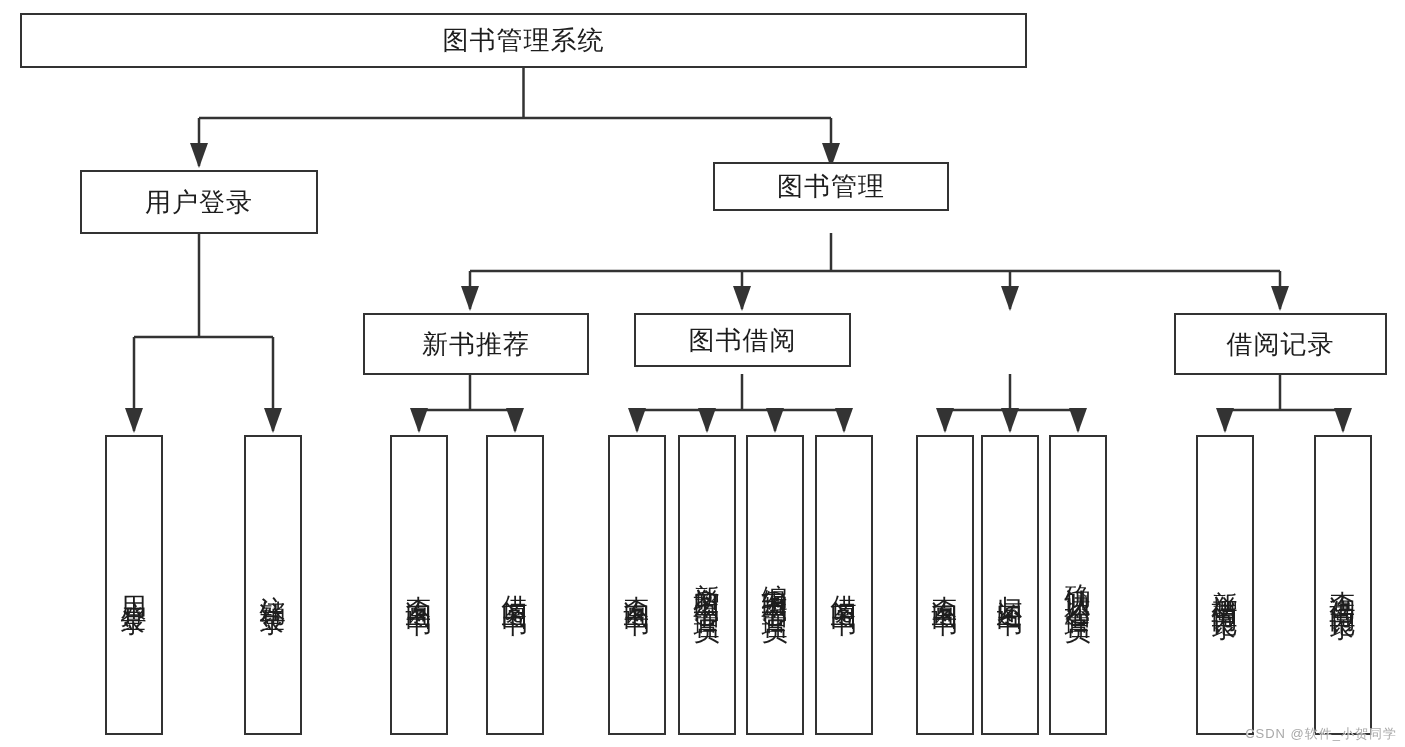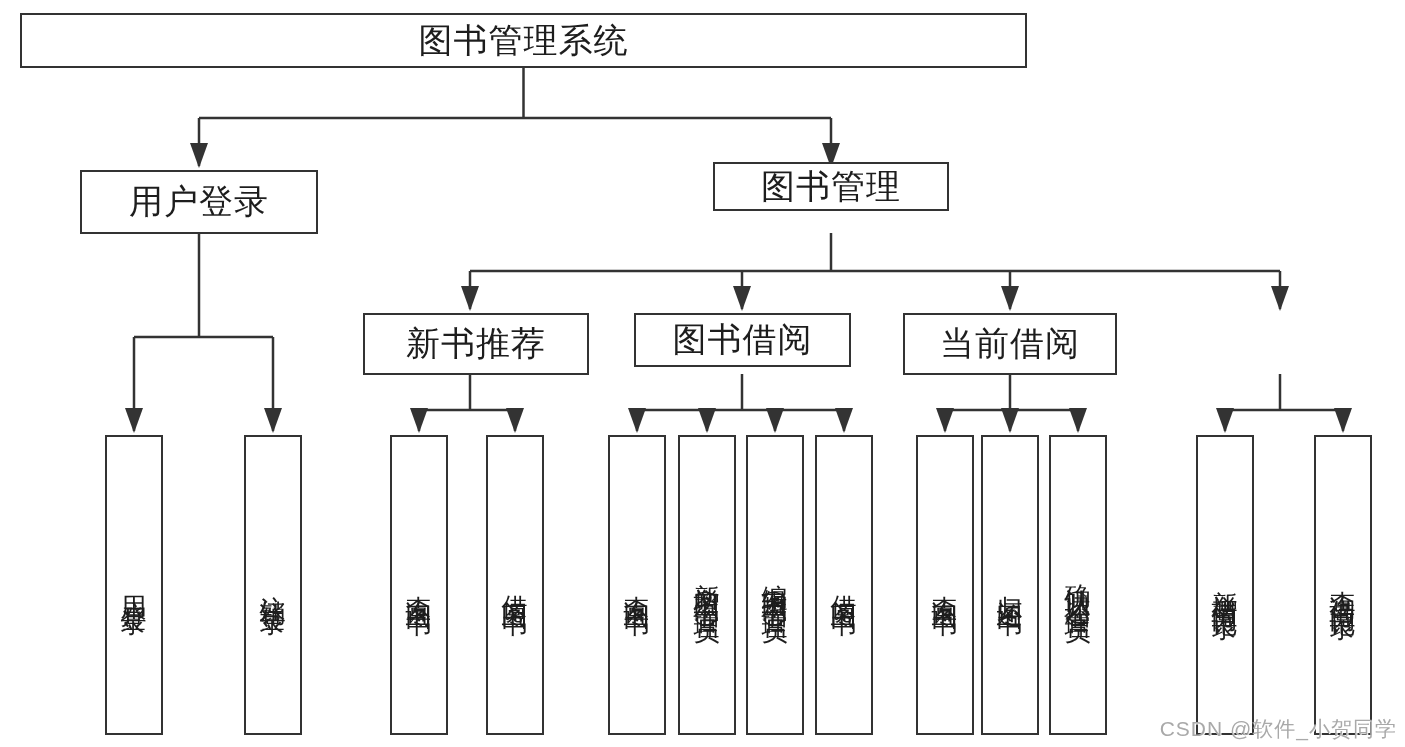--- a/index.html
+++ b/index.html
@@ -13,32 +13,32 @@
   #wires{position:absolute;left:0;top:0;width:1405px;height:747px;pointer-events:none;}
   .node{
     position:absolute;
     box-sizing:border-box;
     background:#ffffff;
     border:2px solid #333333;
     display:flex;align-items:center;justify-content:center;
     color:#1d1d1d;
     text-align:center;
   }
-  .h{font-size:34px;letter-spacing:1px;}
+  .h{font-size:26px;letter-spacing:1px;}
   .v{
     writing-mode:vertical-lr;
     font-size:26px;
     letter-spacing:5px;
     line-height:1;
     padding:6px 0;
   }
   #watermark{
     position:absolute;
     right:8px;bottom:4px;
-    font-size:21px;
+    font-size:13px;
     color:#a9a9a9;
     letter-spacing:1px;
     text-shadow:1px 1px 0 rgba(255,255,255,0.9);
     white-space:nowrap;
   }
 </style>
 </head>
 <body>
 
 <div id="canvas">
@@ -105,21 +105,21 @@
       <polygon points="1334,408 1352,408 1343,433" stroke="none"></polygon>
   </svg>
 
   <div class="node h" style="left:20px;top:13px;width:1007px;height:55px">图书管理系统</div>
 
   <div class="node h" style="left:80px;top:170px;width:238px;height:64px">用户登录</div>
   <div class="node h" style="left:713px;top:162px;width:236px;height:49px">图书管理</div>
 
   <div class="node h" style="left:363px;top:313px;width:226px;height:62px">新书推荐</div>
   <div class="node h" style="left:634px;top:313px;width:217px;height:54px">图书借阅</div>
-  <div class="node h" style="left:903px;top:313px;width:214px;height:62px">当前借阅</div>
+  <div class="node h" style="left:1174px;top:313px;width:213px;height:62px">借阅记录</div>
 
   <div class="node v" style="left:105px;top:435px;width:58px;height:300px">用户登录</div>
   <div class="node v" style="left:244px;top:435px;width:58px;height:300px">注销登录</div>
 
   <div class="node v" style="left:390px;top:435px;width:58px;height:300px">查询图书</div>
   <div class="node v" style="left:486px;top:435px;width:58px;height:300px">借阅图书</div>
 
   <div class="node v" style="left:608px;top:435px;width:58px;height:300px">查询图书</div>
   <div class="node v" style="left:678px;top:435px;width:58px;height:300px">新增图书（管理员）</div>
   <div class="node v" style="left:746px;top:435px;width:58px;height:300px">编辑图书（管理员）</div>

